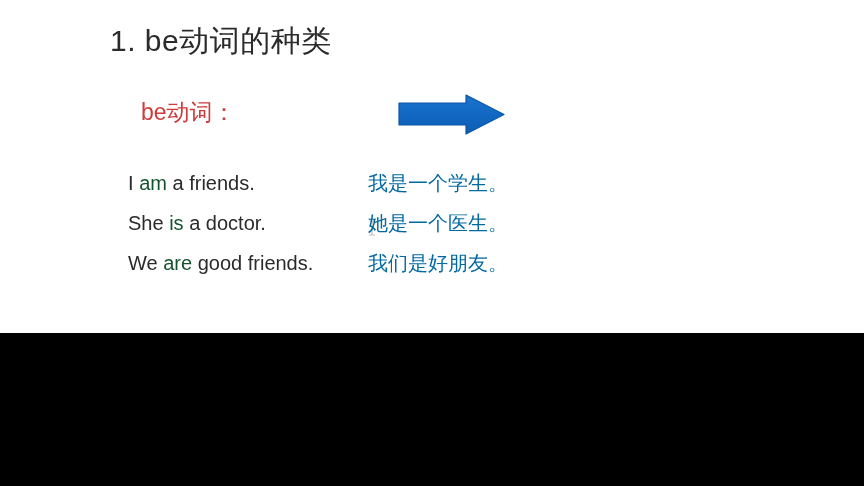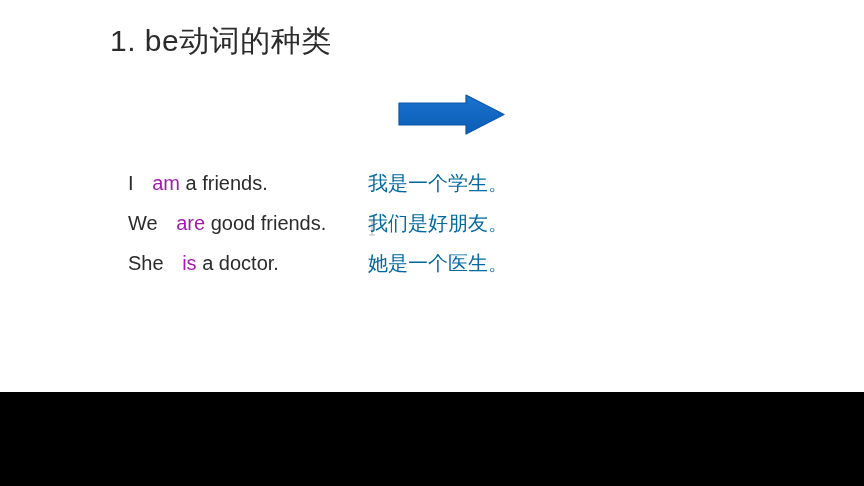--- a/index.html
+++ b/index.html
@@ -20,21 +20,21 @@
     height: 486px;
     background: #000000;
   }
 
   
   .slide-canvas {
     position: absolute;
     left: 0;
     top: 0;
     width: 864px;
-    height: 392px;
+    height: 333px;
     background: #ffffff;
   }
 
   .letterbox-bottom {
     position: absolute;
     left: 0;
     top: 451px;
     width: 864px;
     height: 35px;
     background: #000000;
@@ -101,22 +101,21 @@
     position: absolute;
     left: 240px;
     top: 0;
     font-size: 20px;
     line-height: 30px;
     color: #0369a1;
     white-space: nowrap;
   }
 
   .be-word {
-    color: #a21caf;
-    margin-left: 13px;
+    color: #14532d;
   }
 
   
   .text-cursor {
     position: absolute;
     left: 367px;
     top: 220px;
     width: 10px;
     height: 16px;
     opacity: 0.32;
@@ -124,20 +123,21 @@
 </style>
 </head>
 <body>
 
 <div id="slide-root">
 
   <div class="slide-canvas">
 
     <div class="slide-title">1. be动词的种类</div>
 
+    <div class="subtitle-be">be动词：</div>
 
     <div class="block-arrow">
       <svg viewBox="0 0 112 46" width="112" height="46" xmlns="http://www.w3.org/2000/svg">
         <defs>
           <linearGradient id="arrowGrad" x1="0" y1="0" x2="0" y2="1">
             <stop offset="0%" stop-color="#1d74cc"></stop>
             <stop offset="45%" stop-color="#1268c3"></stop>
             <stop offset="100%" stop-color="#0d5eb4"></stop>
           </linearGradient>
         </defs>
@@ -146,27 +146,27 @@
     </div>
 
     <div class="examples">
 
       <div class="example-row">
         <div class="sentence-en"><span>I </span><span class="be-word">am</span><span> a friends.</span></div>
         <div class="sentence-cn">我是一个学生。</div>
       </div>
 
       <div class="example-row">
-        <div class="sentence-en"><span>We </span><span class="be-word">are</span><span> good friends.</span></div>
-        <div class="sentence-cn">我们是好朋友。</div>
+        <div class="sentence-en"><span>She </span><span class="be-word">is</span><span> a doctor.</span></div>
+        <div class="sentence-cn">她是一个医生。</div>
       </div>
 
       <div class="example-row">
-        <div class="sentence-en"><span>She </span><span class="be-word">is</span><span> a doctor.</span></div>
-        <div class="sentence-cn">她是一个医生。</div>
+        <div class="sentence-en"><span>We </span><span class="be-word">are</span><span> good friends.</span></div>
+        <div class="sentence-cn">我们是好朋友。</div>
       </div>
 
     </div>
 
     <div class="text-cursor">
       <svg viewBox="0 0 10 16" width="10" height="16" xmlns="http://www.w3.org/2000/svg">
         <path d="M2,1 H8 M5,1 V15 M2,15 H8" stroke="#3a3a3a" stroke-width="1.2" fill="none"></path>
       </svg>
     </div>
 

